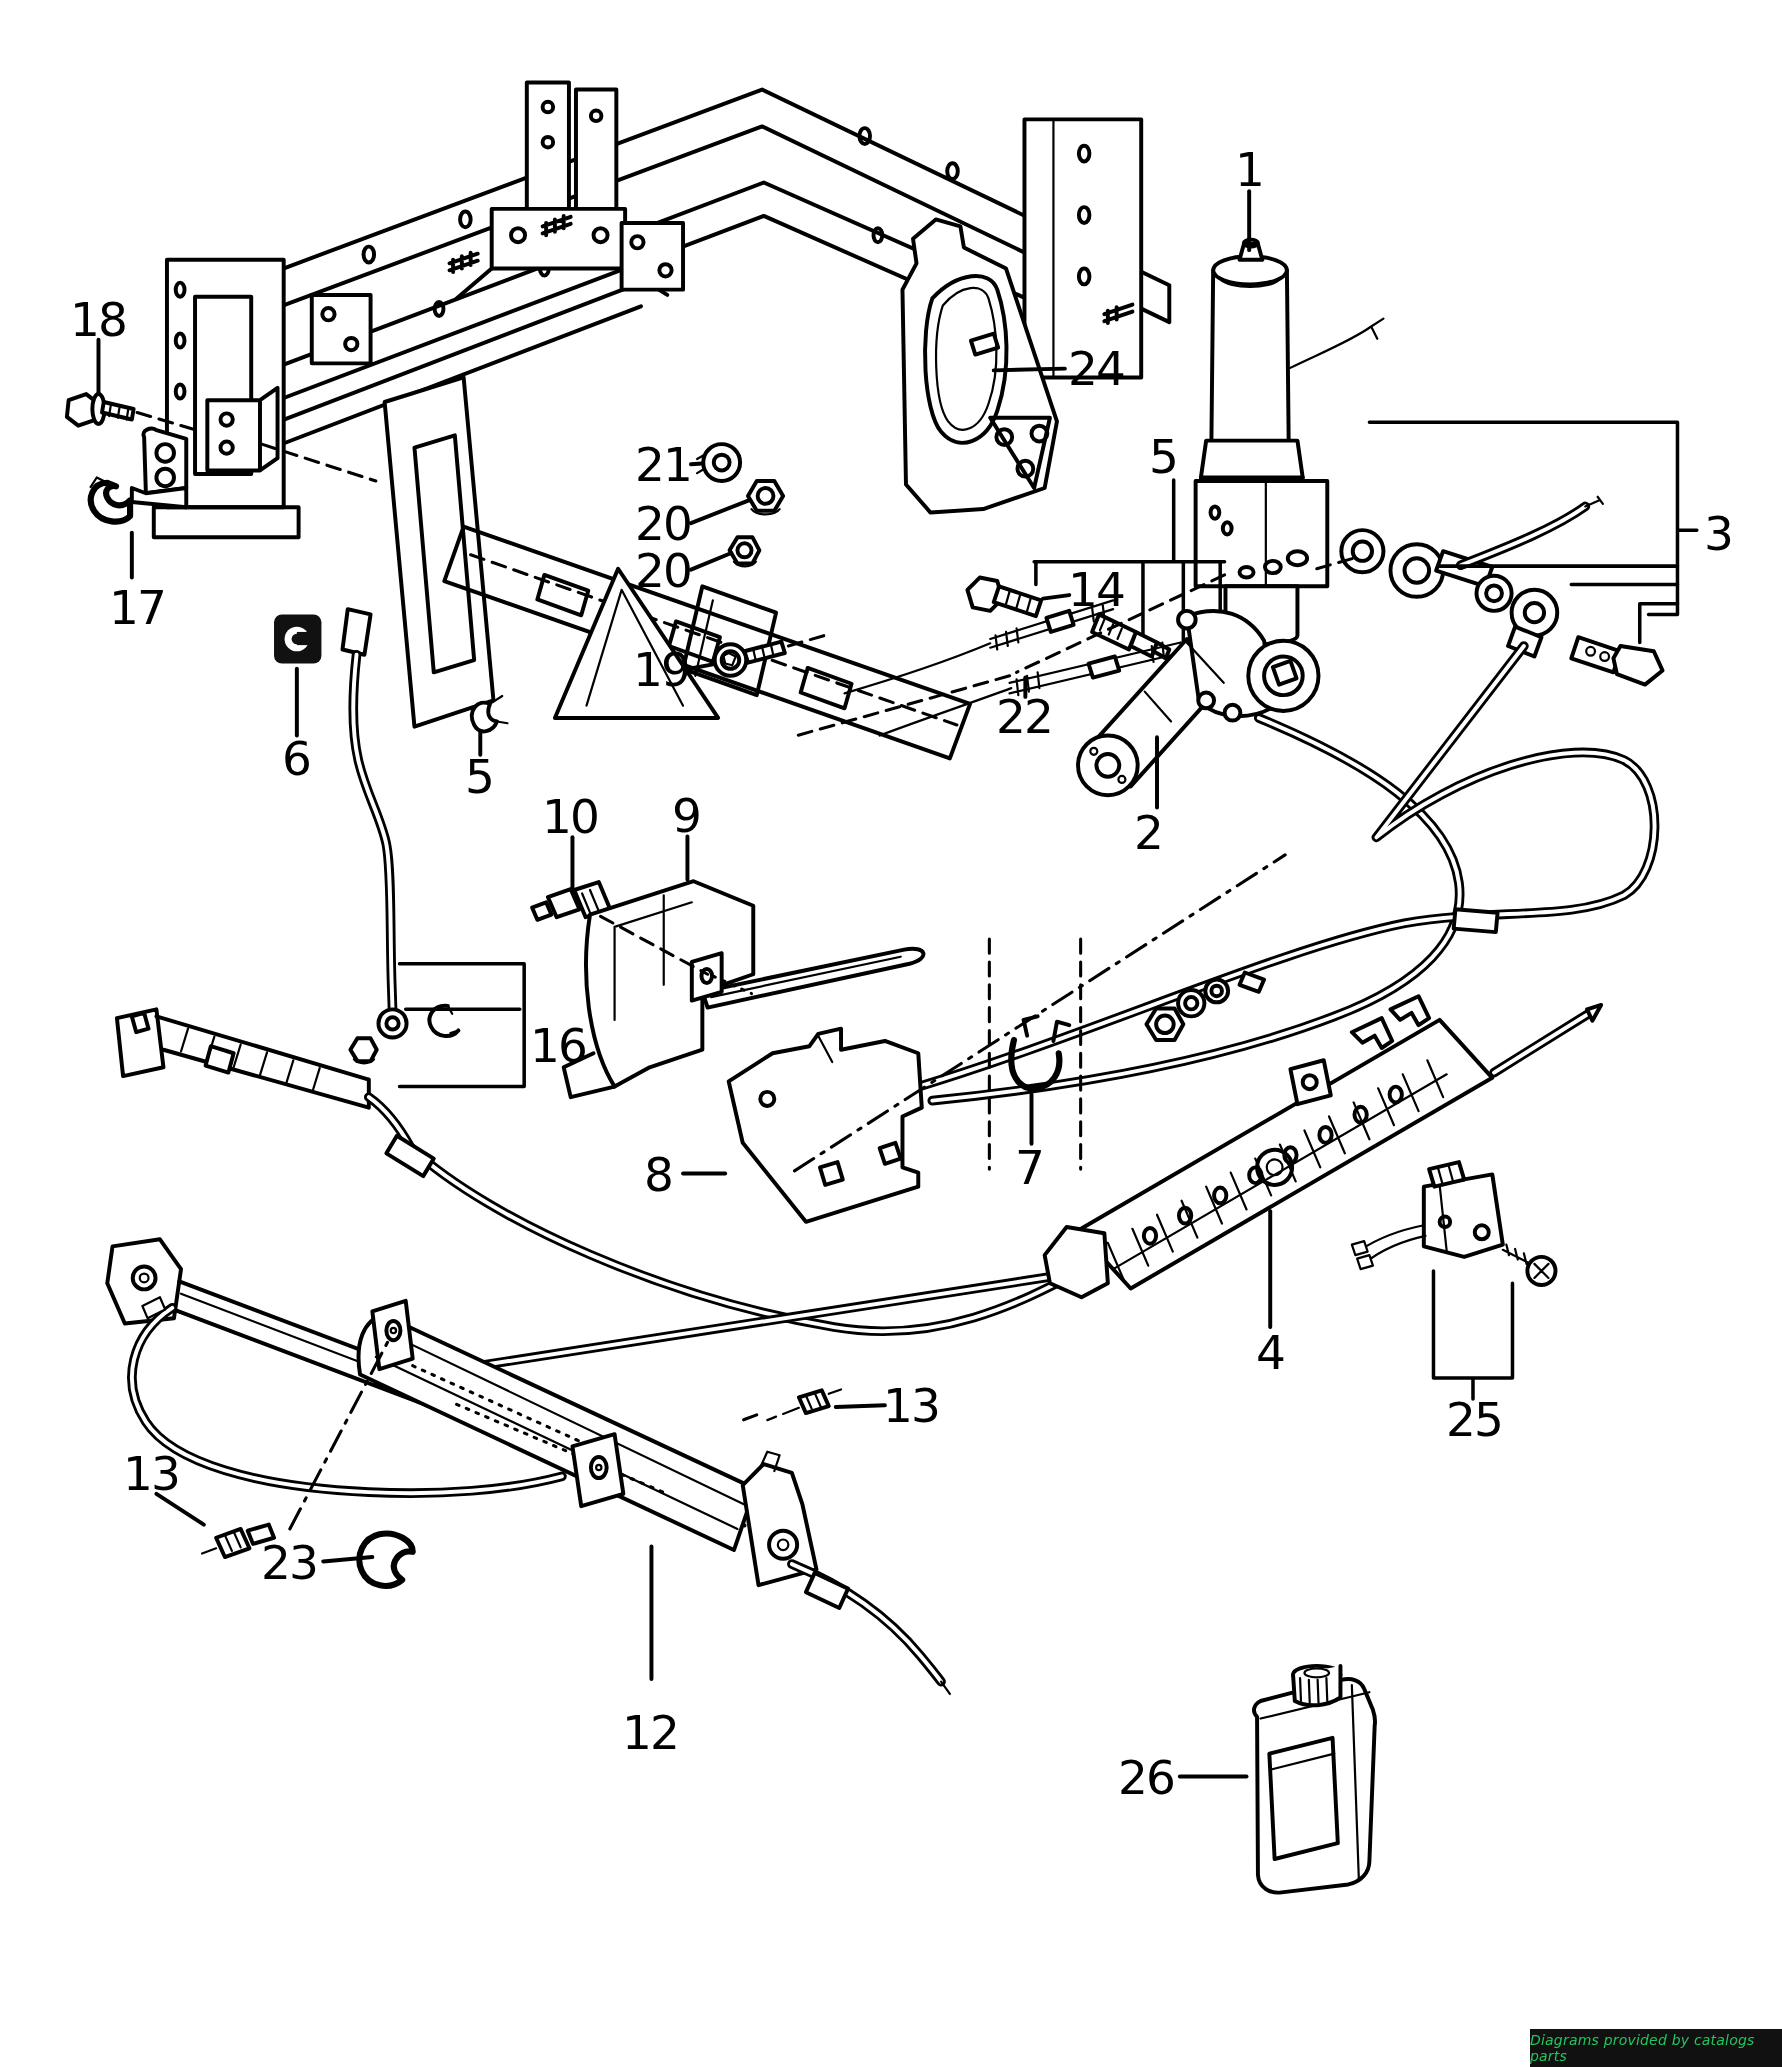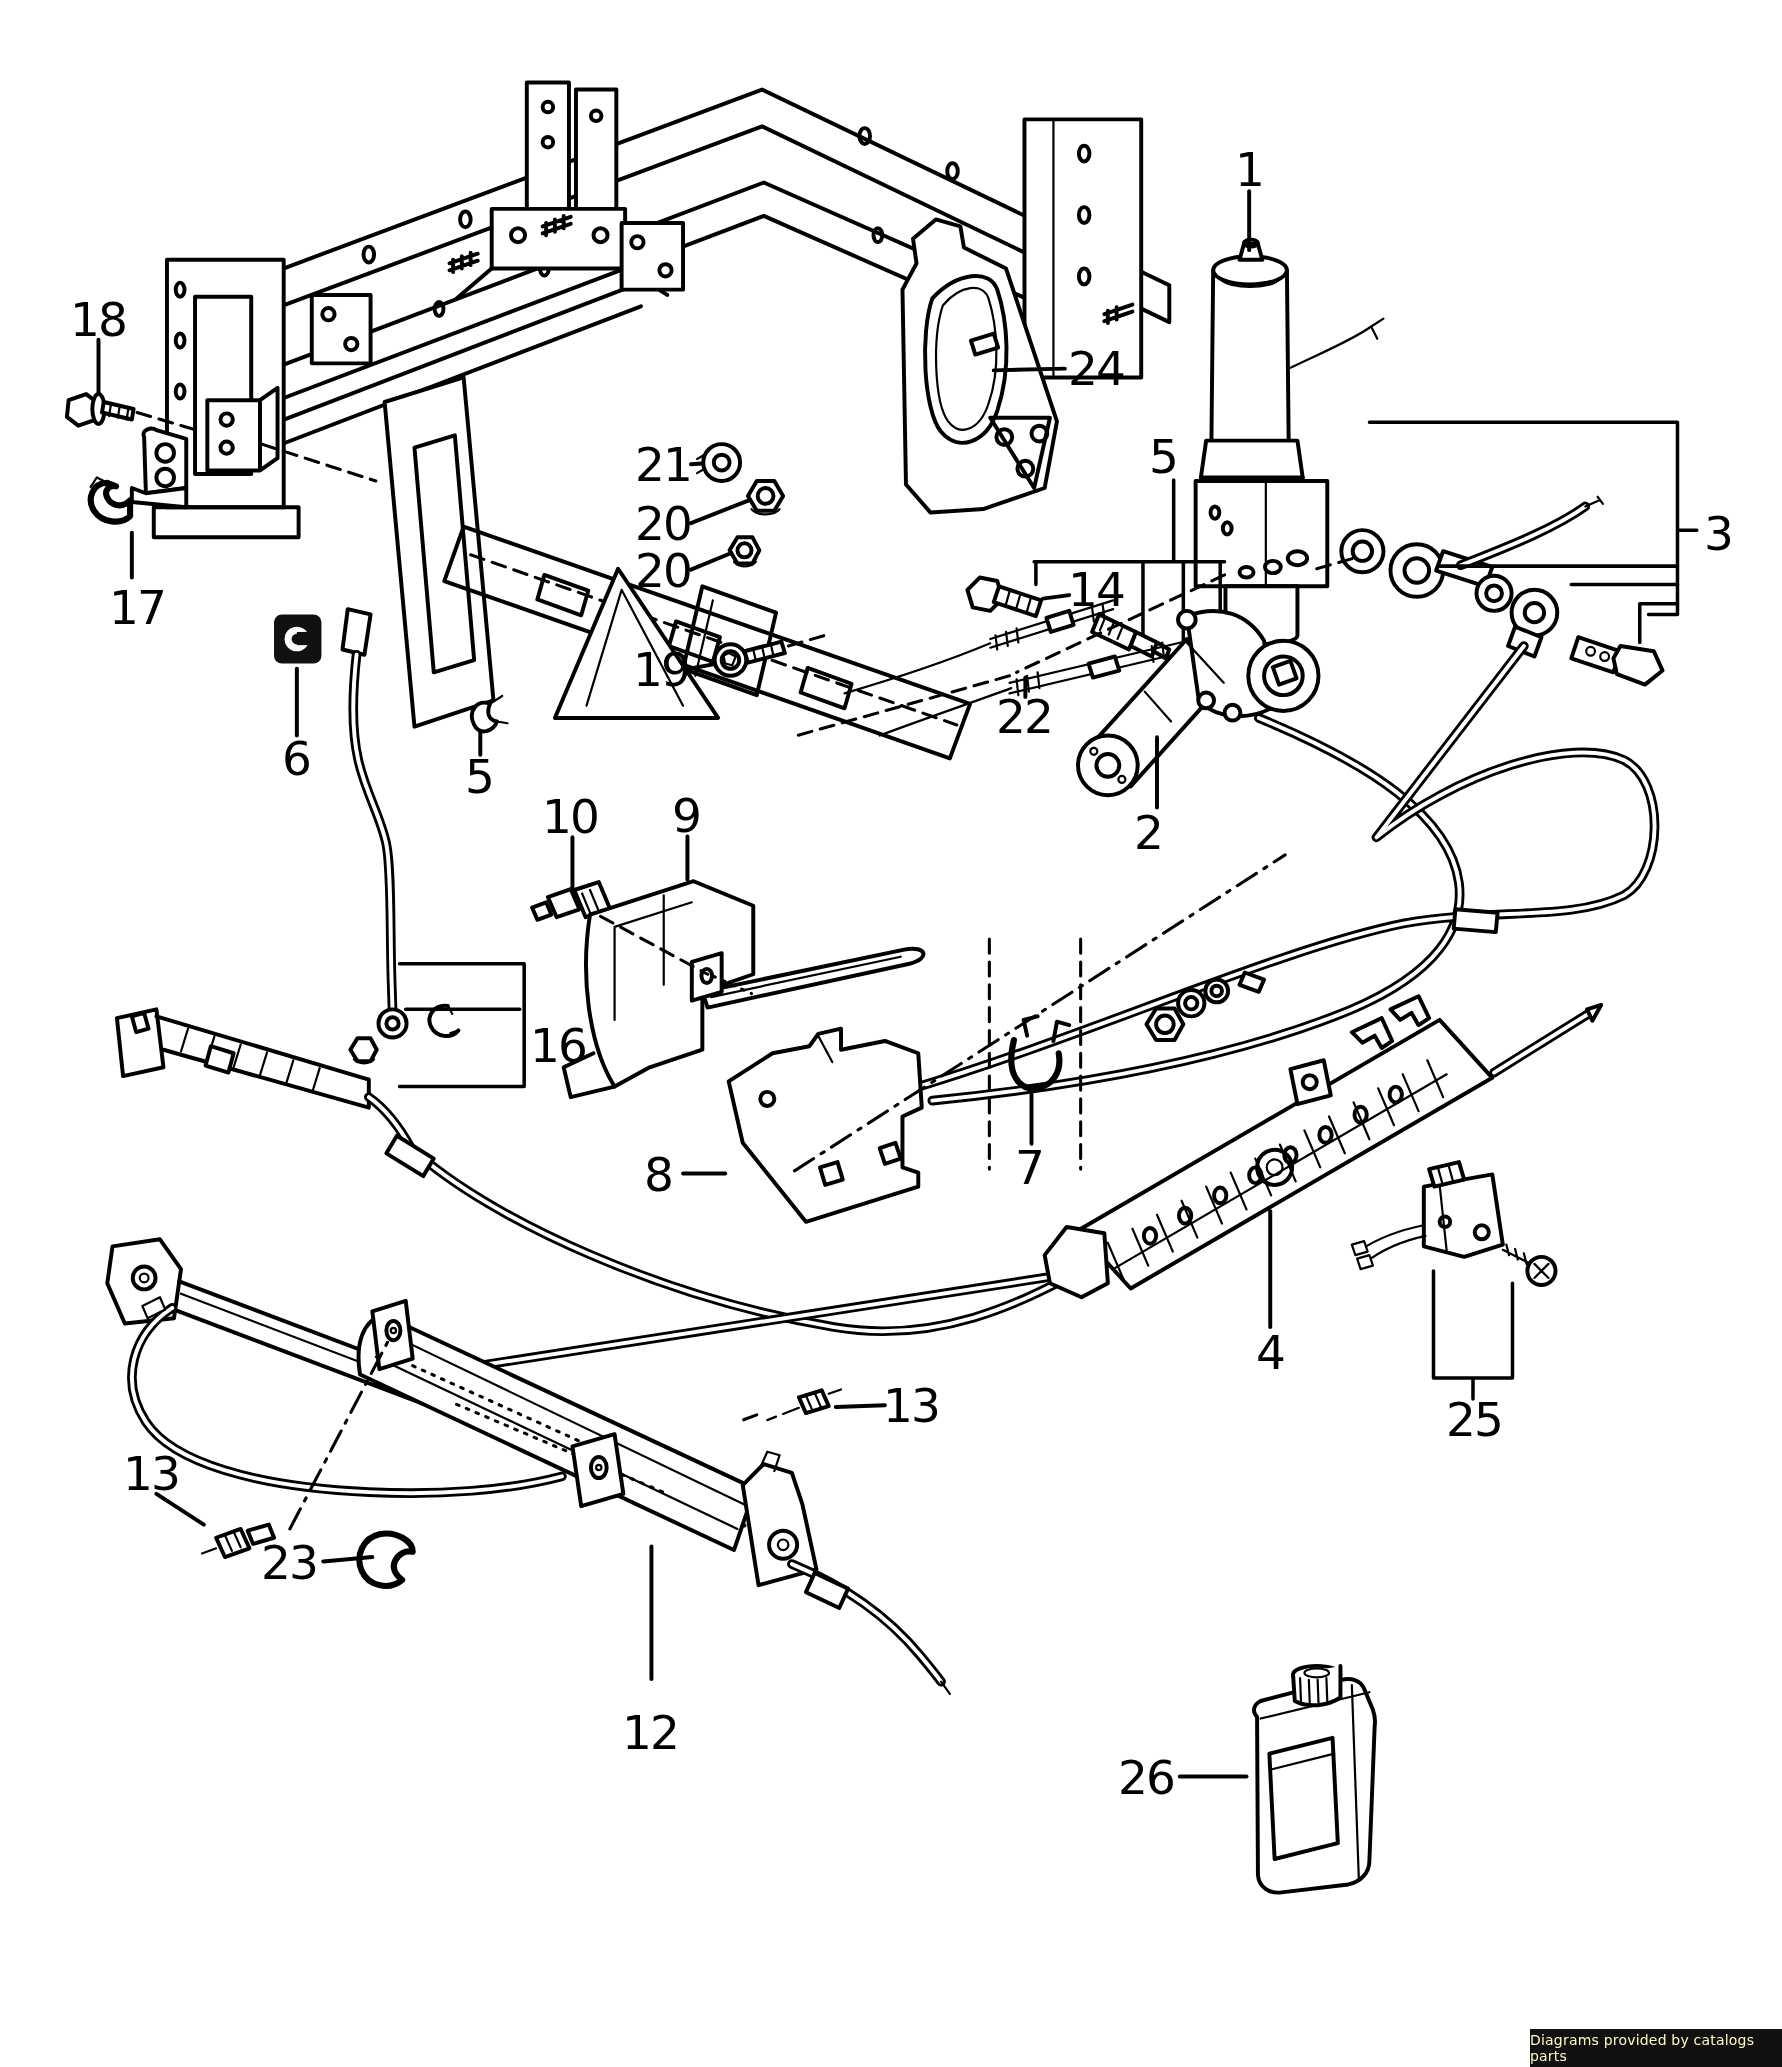--- a/index.html
+++ b/index.html
@@ -14,21 +14,21 @@
   .tubeI{stroke:#fff;stroke-width:4.5;}
   .fillw{fill:#fff;}
   .fillb{fill:#111;stroke:none;}
   .dash{stroke-dasharray:16 10;stroke-width:3.5;}
   .dashdot{stroke-dasharray:26 10 4 10;stroke-width:3.5;}
   .dots{stroke-dasharray:3 9;stroke-width:3.5;}
   .callout{position:absolute;transform:translate(-50%,-50%);font-size:47px;color:#000;
            line-height:1;white-space:nowrap;letter-spacing:-1.8px;}
   #footer-bar{position:absolute;right:0;bottom:0;width:253px;height:38px;background:#111;
               display:flex;align-items:center;justify-content:center;}
-  #footer-bar span{color:#fef9c3;font-size:14px;letter-spacing:0.2px;}
+  #footer-bar span{color:#22c55e;font-size:14px;letter-spacing:0.2px;font-style:italic;}
 </style>
 </head>
 <body>
 
 <div id="canvas">
 
 <svg width="1783" height="2067" viewBox="0 0 2031 2355">
 
   <g>
     <path d="M253,332 L868,102 L1332,325 M253,374 L868,144 L1332,367 M253,332 L253,374 M1332,325 L1332,367"></path>

